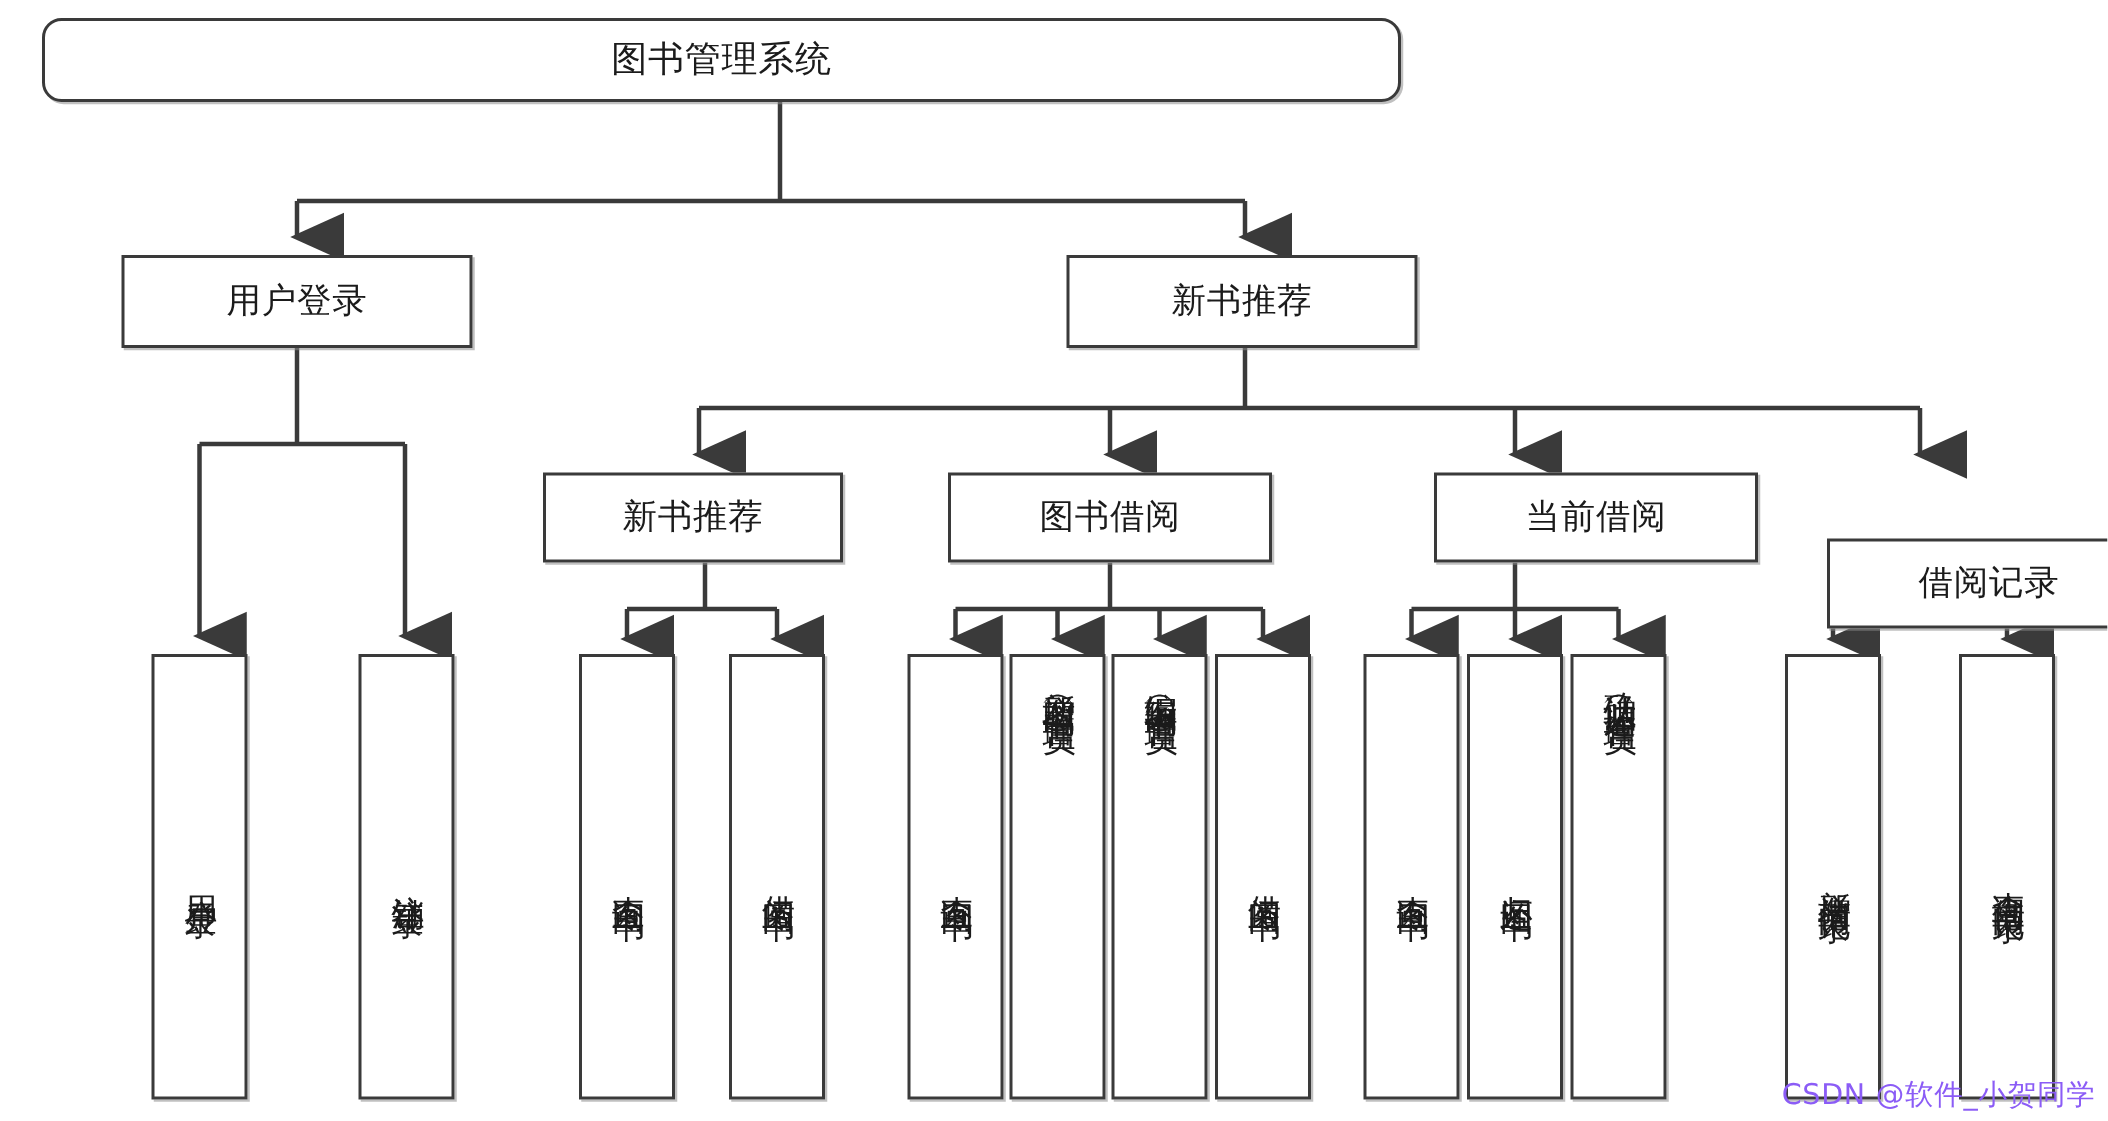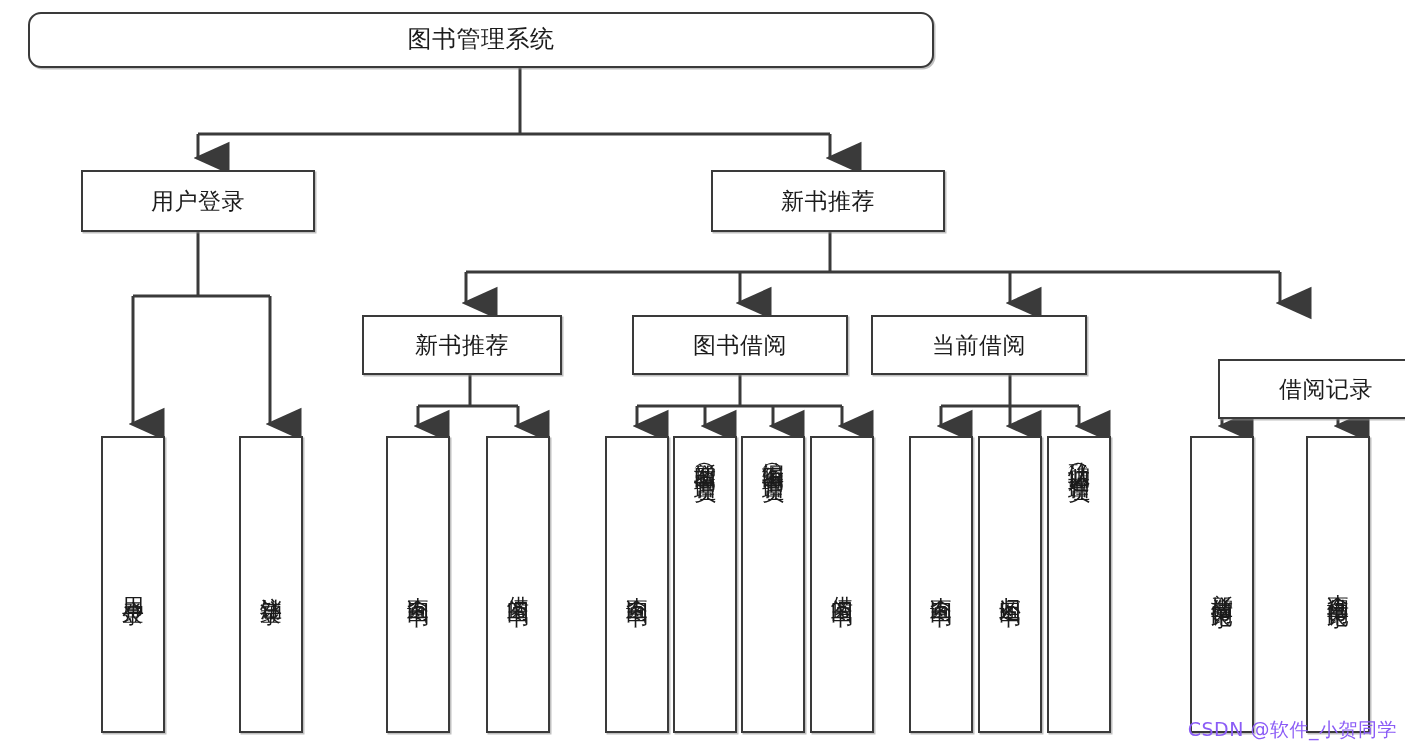--- a/index.html
+++ b/index.html
@@ -143,21 +143,21 @@
   <div class="node h" style="left:711px; top:170px; width:234px; height:62px;">
     <span class="label">新书推荐</span>
   </div>
 
   <div class="node h" style="left:362px; top:315px; width:200px; height:60px;">
     <span class="label">新书推荐</span>
   </div>
   <div class="node h" style="left:632px; top:315px; width:216px; height:60px;">
     <span class="label">图书借阅</span>
   </div>
-  <div class="node h" style="left:871px; top:315px; width:216px; height:60px;">
+  <div class="node h" style="left:956px; top:315px; width:216px; height:60px;">
     <span class="label">当前借阅</span>
   </div>
   <div class="node h" style="left:1218px; top:315px; width:216px; height:60px;margin-top:44px;">
     <span class="label">借阅记录</span>
   </div>
 
   <div class="node v centered" style="left:101px; top:436px; width:64px; height:297px;">
     <span class="label">用户登录</span>
   </div>
   <div class="node v centered" style="left:239px; top:436px; width:64px; height:297px;">

